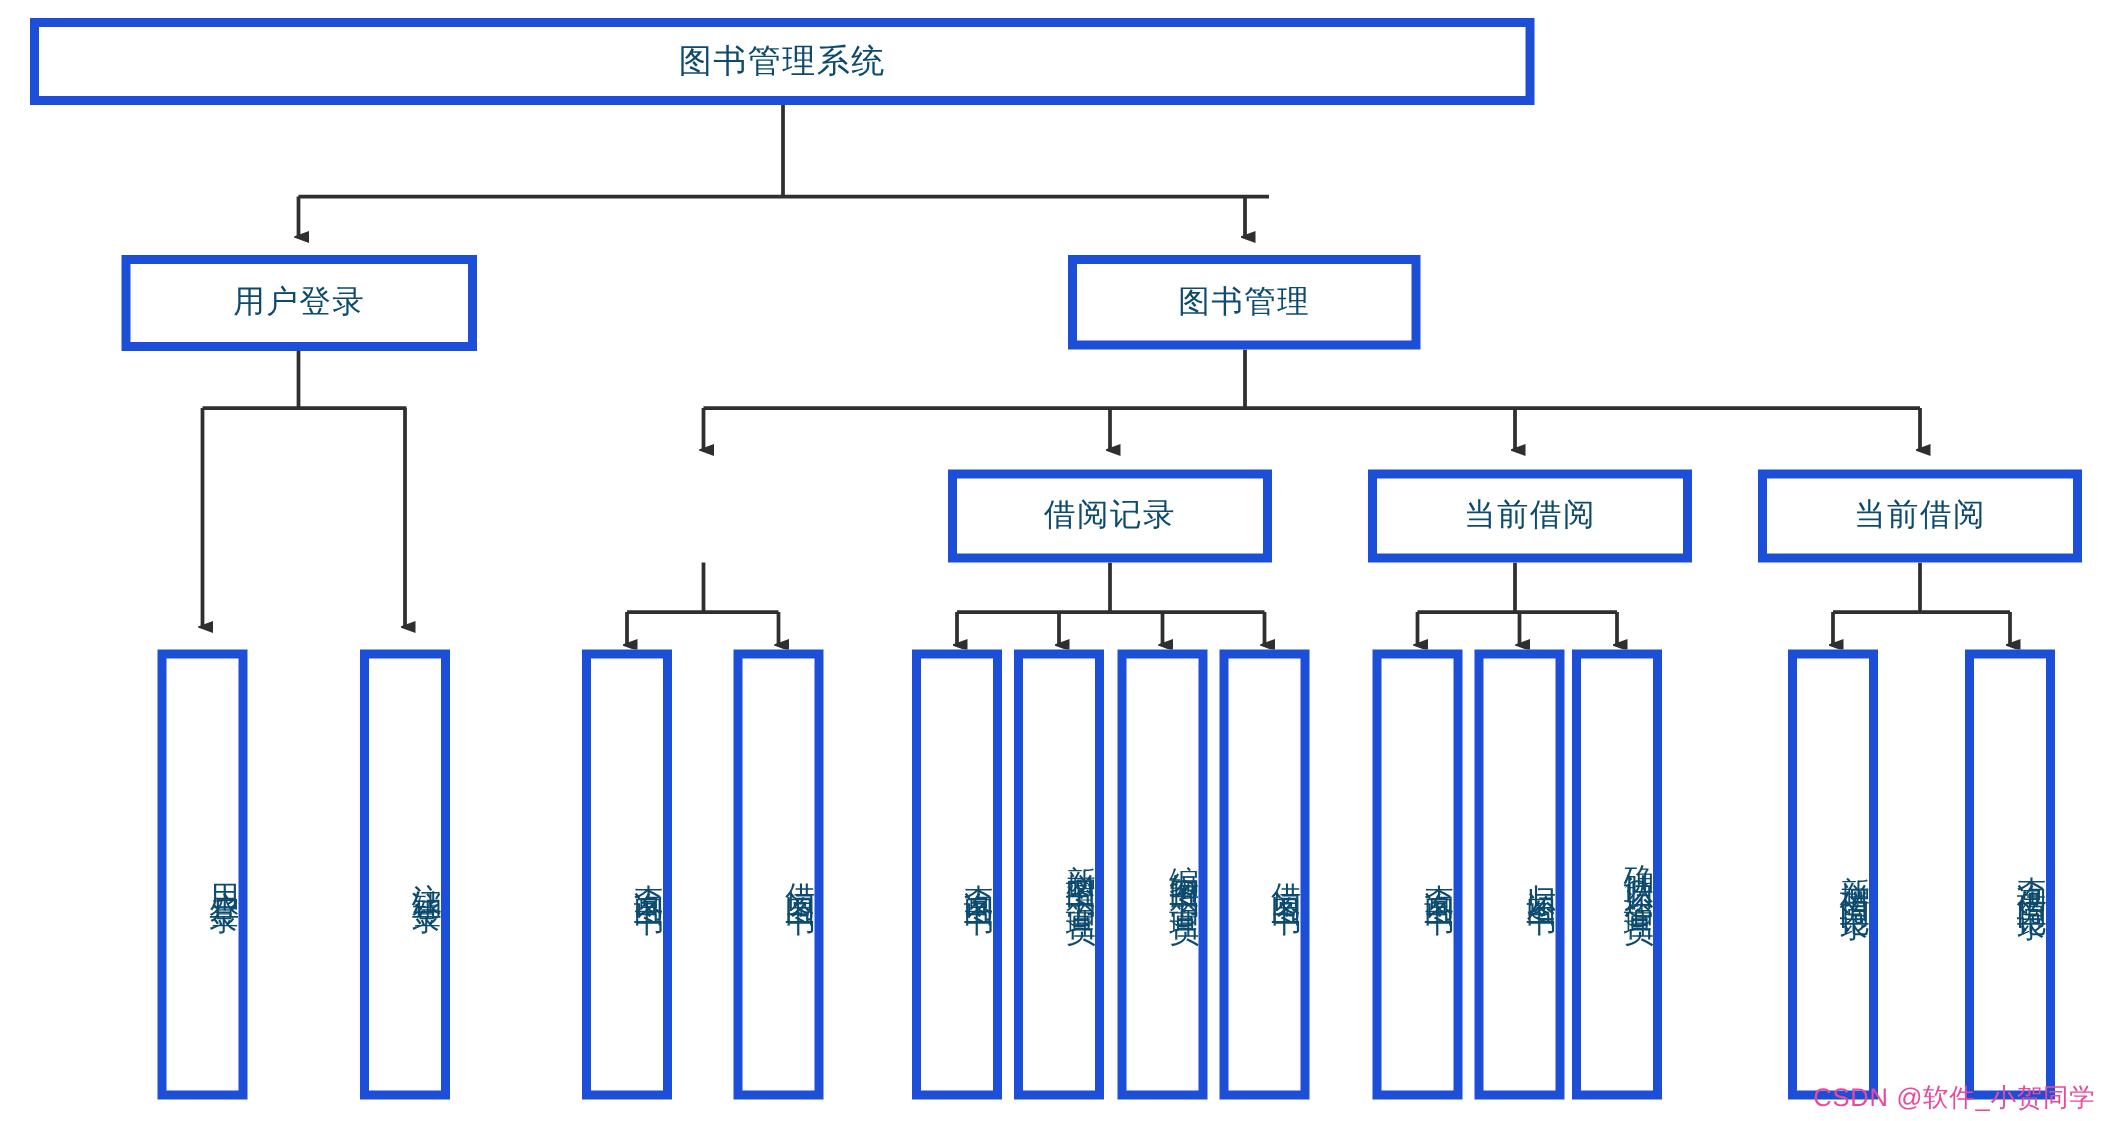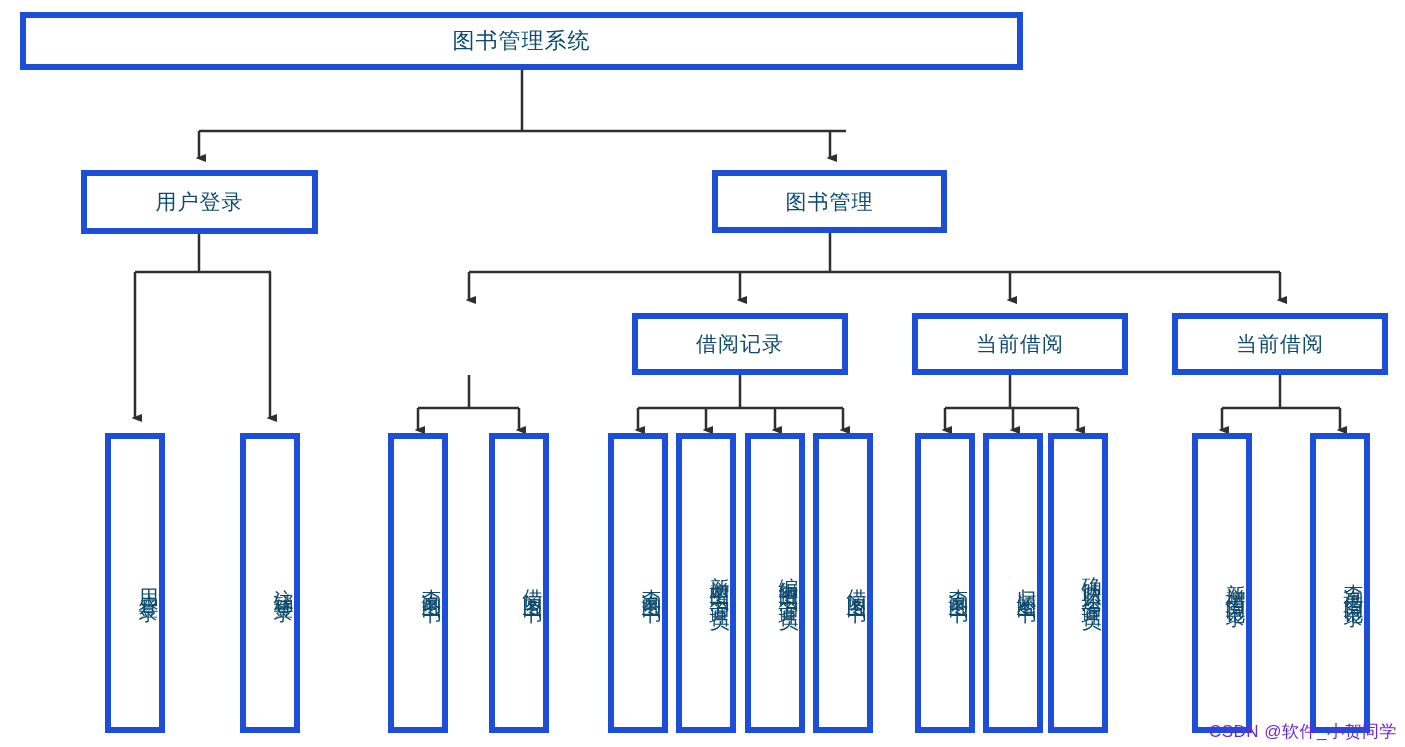--- a/index.html
+++ b/index.html
@@ -61,21 +61,21 @@
   }
   .node.vertical .vtext {
     display: block;
     white-space: nowrap;
   }
   .watermark {
     position: absolute;
     right: 8px;
     bottom: 4px;
     font-size: 17px;
-    color: #6d28d9;
+    color: #ec4899;
     white-space: nowrap;
     z-index: 5;
     letter-spacing: 0.5px;
   }
 </style>
 </head>
 <body>
 
 <div id="diagram-root">
 

